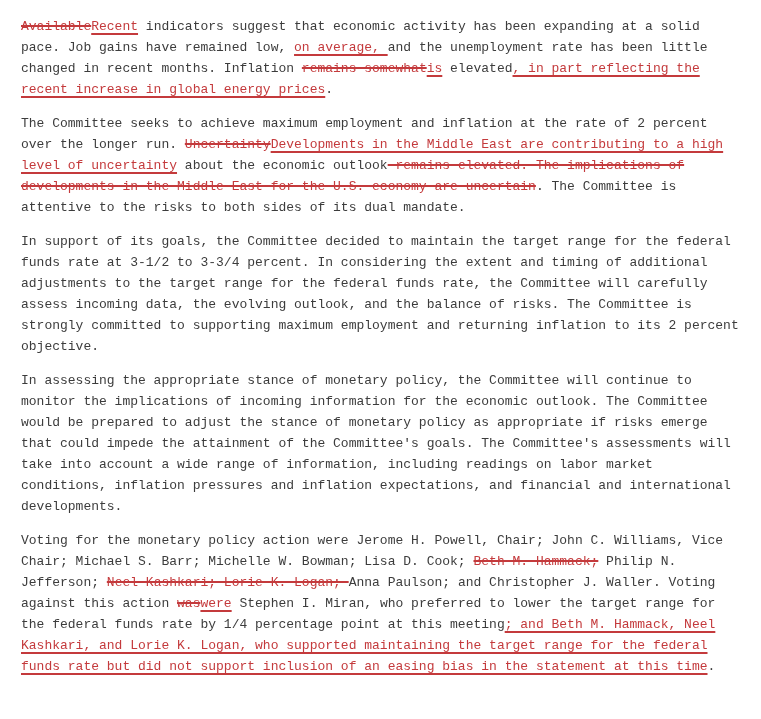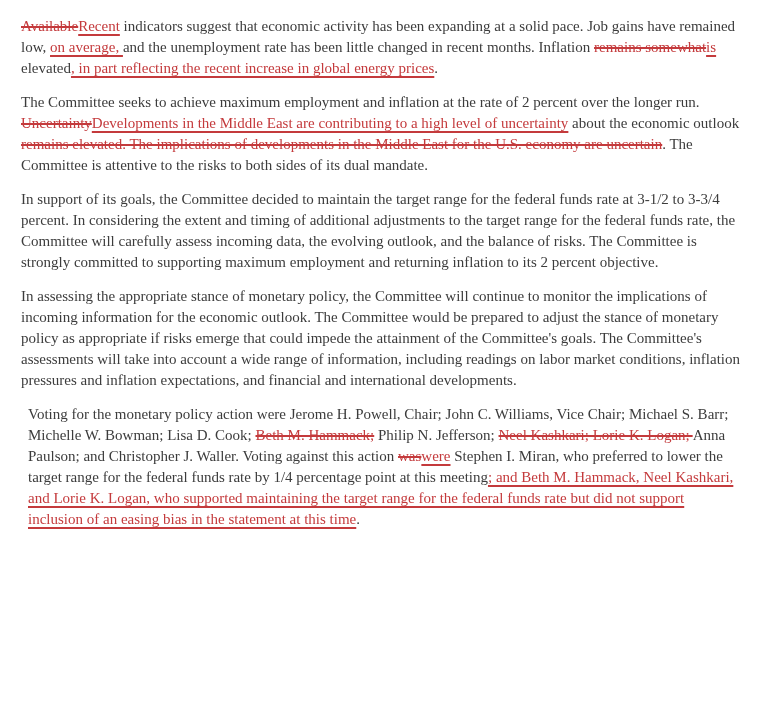--- a/index.html
+++ b/index.html
@@ -6,32 +6,31 @@
     margin: 0;
     padding: 0;
     background: #ffffff;
   }
   .page {
     width: 761px;
     height: 719px;
     box-sizing: border-box;
     padding: 16px 20px 10px 21px;
     background: var(--bg-color, #ffffff);
-    font-family: Liberation Serif, serif;
-    font-size: 15px;
+    font-family: Liberation Mono, monospace;
+    font-size: 13px;
     line-height: 21px;
     color: var(--text-color, #3c3c3c);
     overflow: hidden;
   }
   .para {
     margin: 0 0 13px 0;
   }
   .para:last-child {
     margin-bottom: 0;
-    margin-left: 7px;
   }
   .run-normal {
     color: var(--text-color, #3c3c3c);
   }
   .run-deleted {
     color: var(--markup-color, #c43a3c);
     text-decoration: line-through;
     text-decoration-thickness: 1.5px;
   }
   .run-inserted {

